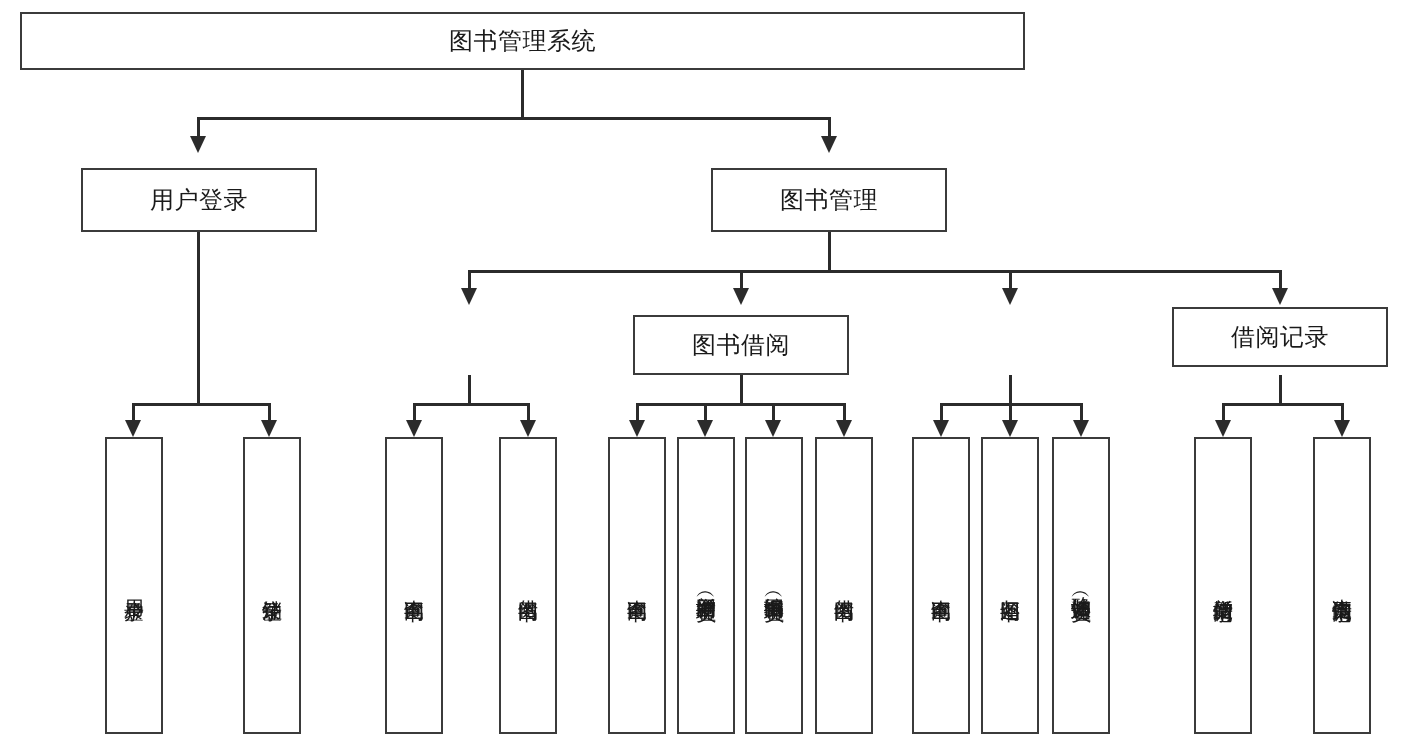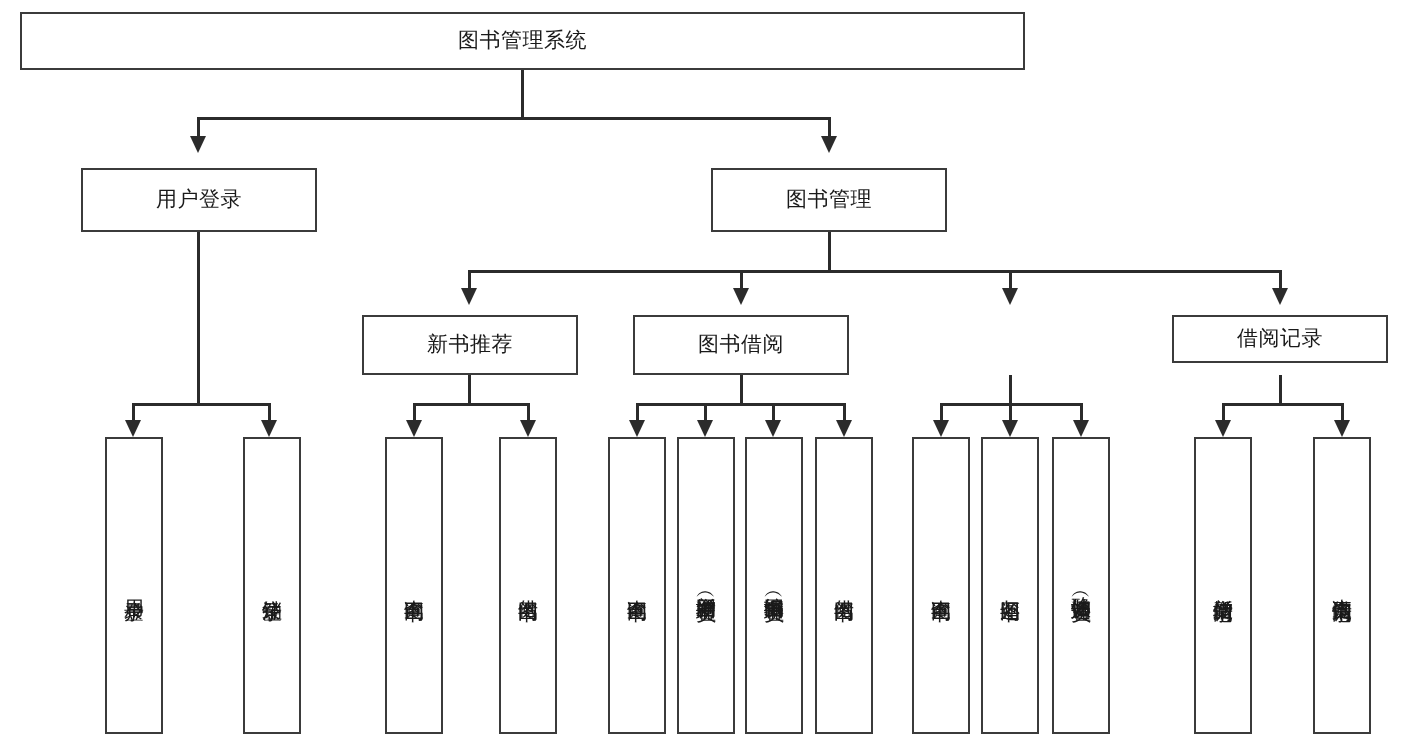--- a/index.html
+++ b/index.html
@@ -19,21 +19,21 @@
     position: absolute;
     box-sizing: border-box;
     background: #ffffff;
     border: 2px solid #3b3b3b;
     display: flex;
     align-items: center;
     justify-content: center;
     color: #1a1a1a;
   }
   .node.horiz {
-    font-size: 21px;
+    font-size: 24px;
     line-height: 1.2;
     letter-spacing: 0.5px;
     white-space: nowrap;
   }
   .node.vert {
     writing-mode: vertical-rl;
     text-orientation: upright;
     font-size: 20px;
     line-height: 1.25;
     letter-spacing: 1px;
@@ -102,27 +102,24 @@
   <div class="edge h" style="left:468px; top:270px; width:814px; height:3px;"></div>
   <div class="edge v" style="left:468px; top:270px; width:3px; height:22px;"></div>
   <div class="arrow" style="left:461px; top:288px;"></div>
   <div class="edge v" style="left:740px; top:270px; width:3px; height:22px;"></div>
   <div class="arrow" style="left:733px; top:288px;"></div>
   <div class="edge v" style="left:1009px; top:270px; width:3px; height:22px;"></div>
   <div class="arrow" style="left:1002px; top:288px;"></div>
   <div class="edge v" style="left:1279px; top:270px; width:3px; height:22px;"></div>
   <div class="arrow" style="left:1272px; top:288px;"></div>
 
-  <div class="node horiz" style="left:362px; top:315px; width:216px; height:60px;">
-    <span>新书推荐</span>
-  </div>
   <div class="node horiz" style="left:633px; top:315px; width:216px; height:60px;">
     <span>图书借阅</span>
   </div>
-  <div class="node horiz" style="left:1172px; top:315px; width:216px; height:48px;">
+  <div class="node horiz" style="left:1172px; top:307px; width:216px; height:60px;">
     <span>借阅记录</span>
   </div>
 
   <div class="edge v" style="left:468px; top:375px; width:3px; height:31px;"></div>
   <div class="edge h" style="left:413px; top:403px; width:117px; height:3px;"></div>
   <div class="edge v" style="left:413px; top:403px; width:3px; height:22px;"></div>
   <div class="arrow" style="left:406px; top:420px;"></div>
   <div class="edge v" style="left:527px; top:403px; width:3px; height:22px;"></div>
   <div class="arrow" style="left:520px; top:420px;"></div>
 

